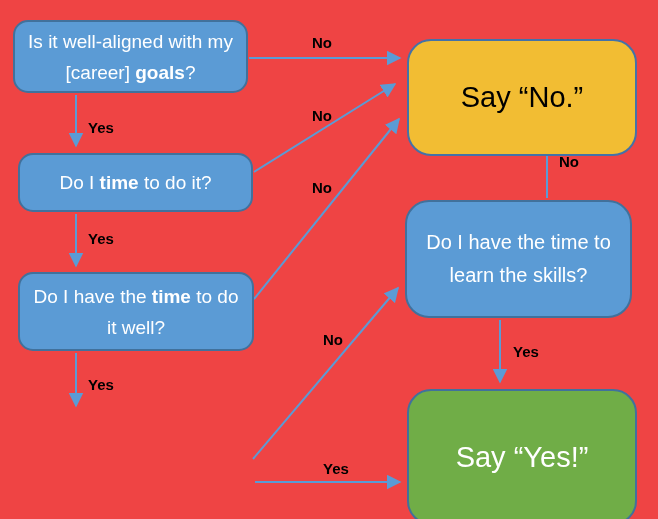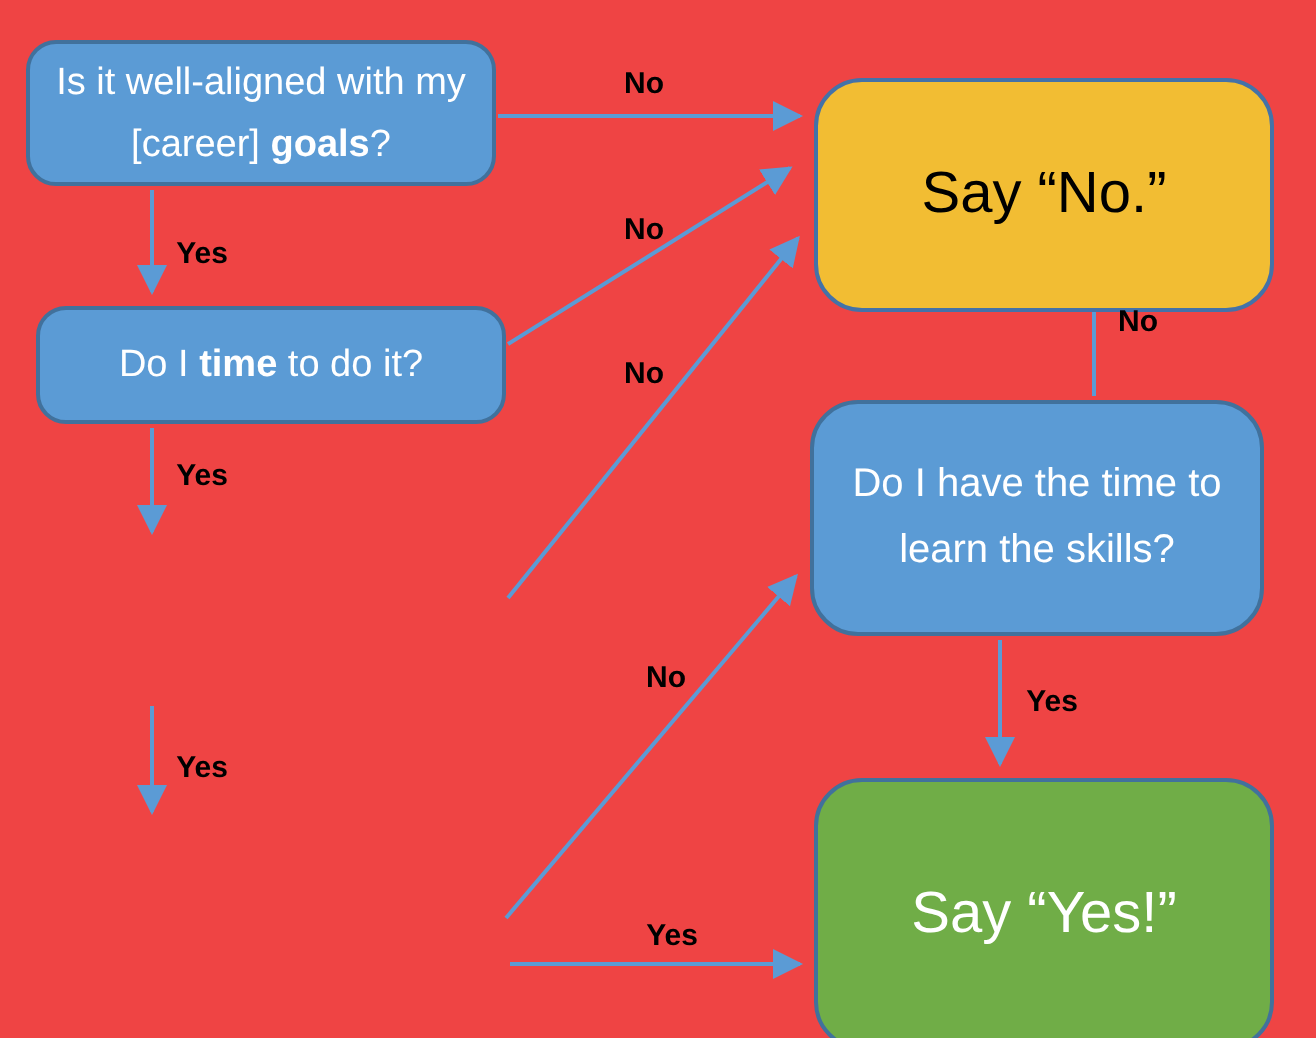--- a/index.html
+++ b/index.html
@@ -59,20 +59,23 @@
   </svg>
 
   <div class="node node-q" style="left:13px;top:20px;width:235px;height:73px;">
     <div><span>Is it well-aligned with my [career] </span><b>goals</b><span>?</span></div>
   </div>
 
   <div class="node node-q" style="left:18px;top:153px;width:235px;height:59px;">
     <div><span>Do I </span><b>time</b><span> to do it?</span></div>
   </div>
 
+  <div class="node node-q" style="left:18px;top:272px;width:236px;height:79px;">
+    <div><span>Do I have the </span><b>time</b><span> to do it well?</span></div>
+  </div>
 
 
   <div class="node node-learn" style="left:405px;top:200px;width:227px;height:118px;">
     <div><span>Do I have the time to learn the skills?</span><b></b><span></span></div>
   </div>
 
   <div class="node node-big node-no" style="left:407px;top:11px;width:230px;height:117px;margin-top:28px;">
     <div>Say “No.”</div>
   </div>
 

